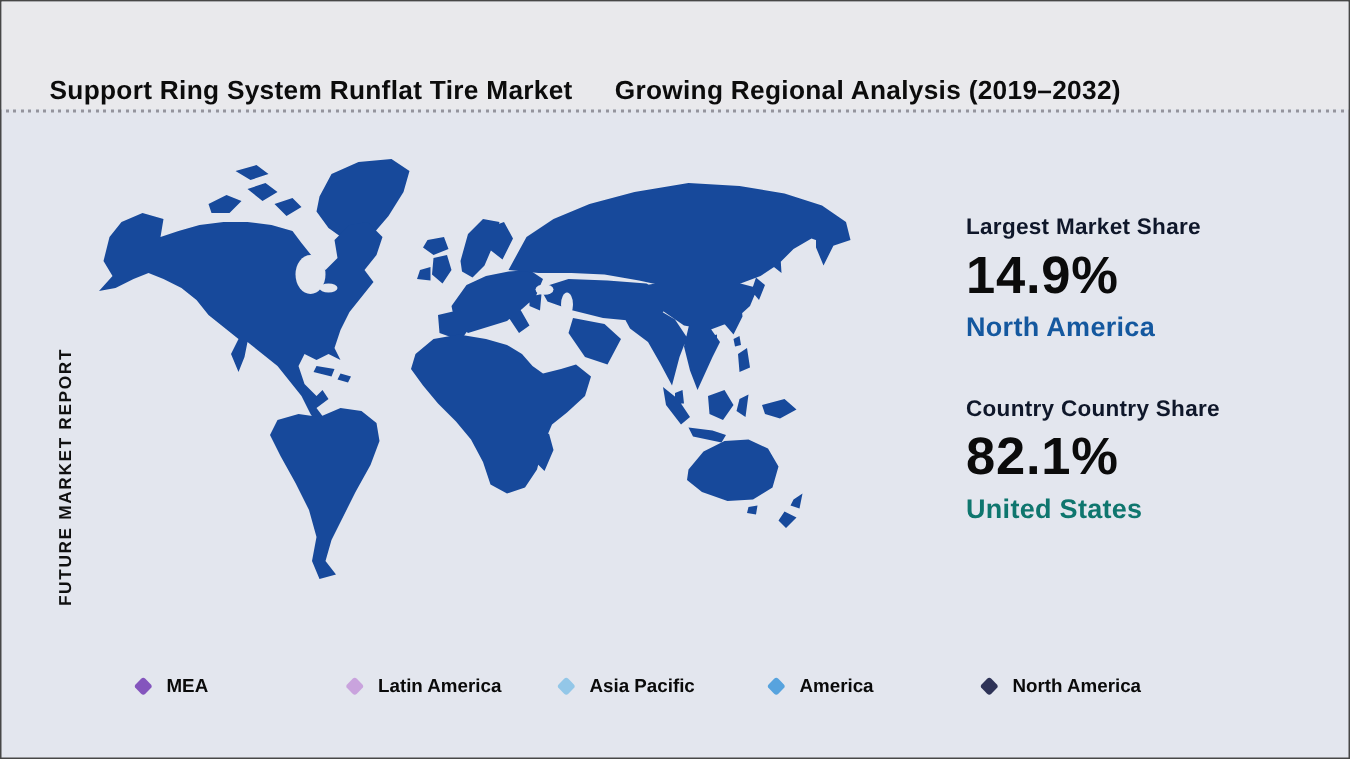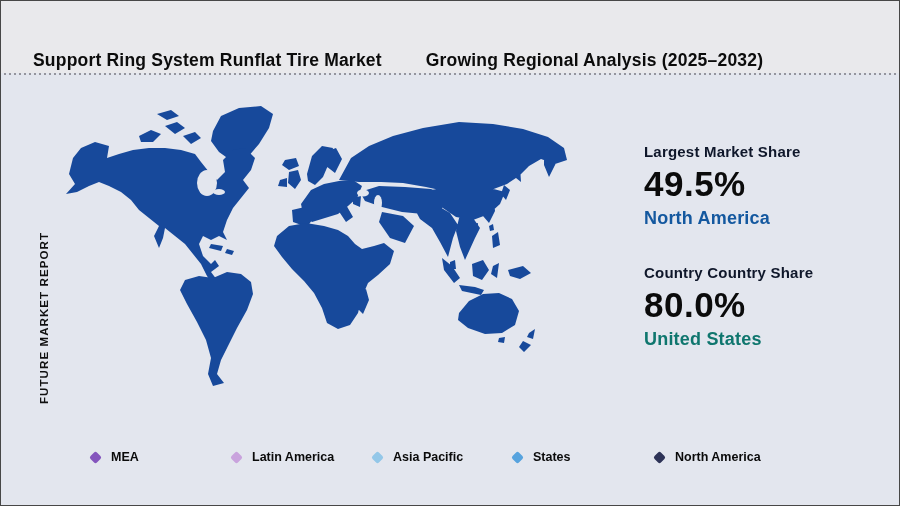--- a/index.html
+++ b/index.html
@@ -6,21 +6,21 @@
   .stage {
     position:relative; width:900px; height:506px; margin:0 auto;
     background:#e3e6ee; border:1px solid #474747; box-sizing:border-box; overflow:hidden;
   }
   .header {
     position:absolute; top:0; left:0; right:0; height:72px;
     background:#e9e9ec;
   }
   .title-row {
     position:absolute; left:32px; top:0; height:70px;
-    display:flex; align-items:flex-end; gap:44px; padding-bottom:5px;
+    display:flex; align-items:flex-end; gap:28px; padding-bottom:5px;
   }
   .title-part {
     font-size:17.5px; font-weight:800; color:#0c0c0c; letter-spacing:.2px; white-space:nowrap;
   }
   .dotted-sep {
     position:absolute; left:3px; right:3px; top:72px; height:2px;
     background:repeating-linear-gradient(90deg,#94949d 0 2px,transparent 2px 5px);
   }
   .brand-vertical {
     position:absolute; left:43px; top:317px;
@@ -46,21 +46,21 @@
   .legend-label { font-size:12.5px; font-weight:700; color:#0a0a0a; white-space:nowrap; }
 </style>
 </head>
 <body>
 
 <div class="stage">
 
   <div class="header">
     <div class="title-row">
       <span class="title-part">Support Ring System Runflat Tire Market</span>
-      <span class="title-part">Growing Regional Analysis (2025–2032)</span>
+      <span class="title-part">Growing Regional Analysis (2019–2032)</span>
     </div>
   </div>
   <div class="dotted-sep"></div>
 
   <div class="brand-vertical">FUTURE MARKET REPORT</div>
 
   <svg class="world-map" viewBox="0 0 560 320" xmlns="http://www.w3.org/2000/svg">
     <g fill="#17499b" stroke="none">
       <path d="M152,45 L160,30 L178,22 L200,20 L212,28 L208,42 L198,58 L186,72 L172,76 L158,66 L150,55 Z
         M224,74 L235,72 L238,80 L228,84 L221,79 Z"></path>
@@ -109,46 +109,46 @@
     <g fill="#e3e6ee" stroke="none">
       <ellipse cx="146" cy="97" rx="10" ry="13"></ellipse>
       <ellipse cx="158" cy="106" rx="6" ry="3"></ellipse>
       <ellipse cx="302" cy="107" rx="6" ry="3.5"></ellipse>
       <ellipse cx="317" cy="117" rx="4" ry="8"></ellipse>
     </g>
   </svg>
 
   <div class="stat stat-1">
     <div class="stat-label">Largest Market Share</div>
-    <div class="stat-value">49.5%</div>
+    <div class="stat-value">14.9%</div>
     <div class="stat-region" style="color: rgb(20, 88, 159);">North America</div>
   </div>
 
   <div class="stat stat-2">
     <div class="stat-label">Country Country Share</div>
-    <div class="stat-value">80.0%</div>
+    <div class="stat-value">82.1%</div>
     <div class="stat-region" style="color: #0f766e;">United States</div>
   </div>
 
   <div class="legend">
     <div class="legend-item">
       <span class="legend-dot" style="background-color: rgb(132, 85, 189);"></span>
       <span class="legend-label">MEA</span>
     </div>
     <div class="legend-item">
       <span class="legend-dot" style="background-color: rgb(201, 163, 221);"></span>
       <span class="legend-label">Latin America</span>
     </div>
     <div class="legend-item">
       <span class="legend-dot" style="background-color: rgb(147, 199, 232);"></span>
       <span class="legend-label">Asia Pacific</span>
     </div>
     <div class="legend-item">
       <span class="legend-dot" style="background-color: rgb(87, 163, 222);"></span>
-      <span class="legend-label">States</span>
+      <span class="legend-label">America</span>
     </div>
     <div class="legend-item">
       <span class="legend-dot" style="background-color: rgb(46, 51, 87);"></span>
       <span class="legend-label">North America</span>
     </div>
   </div>
 
 </div>
 
 </body></html>

